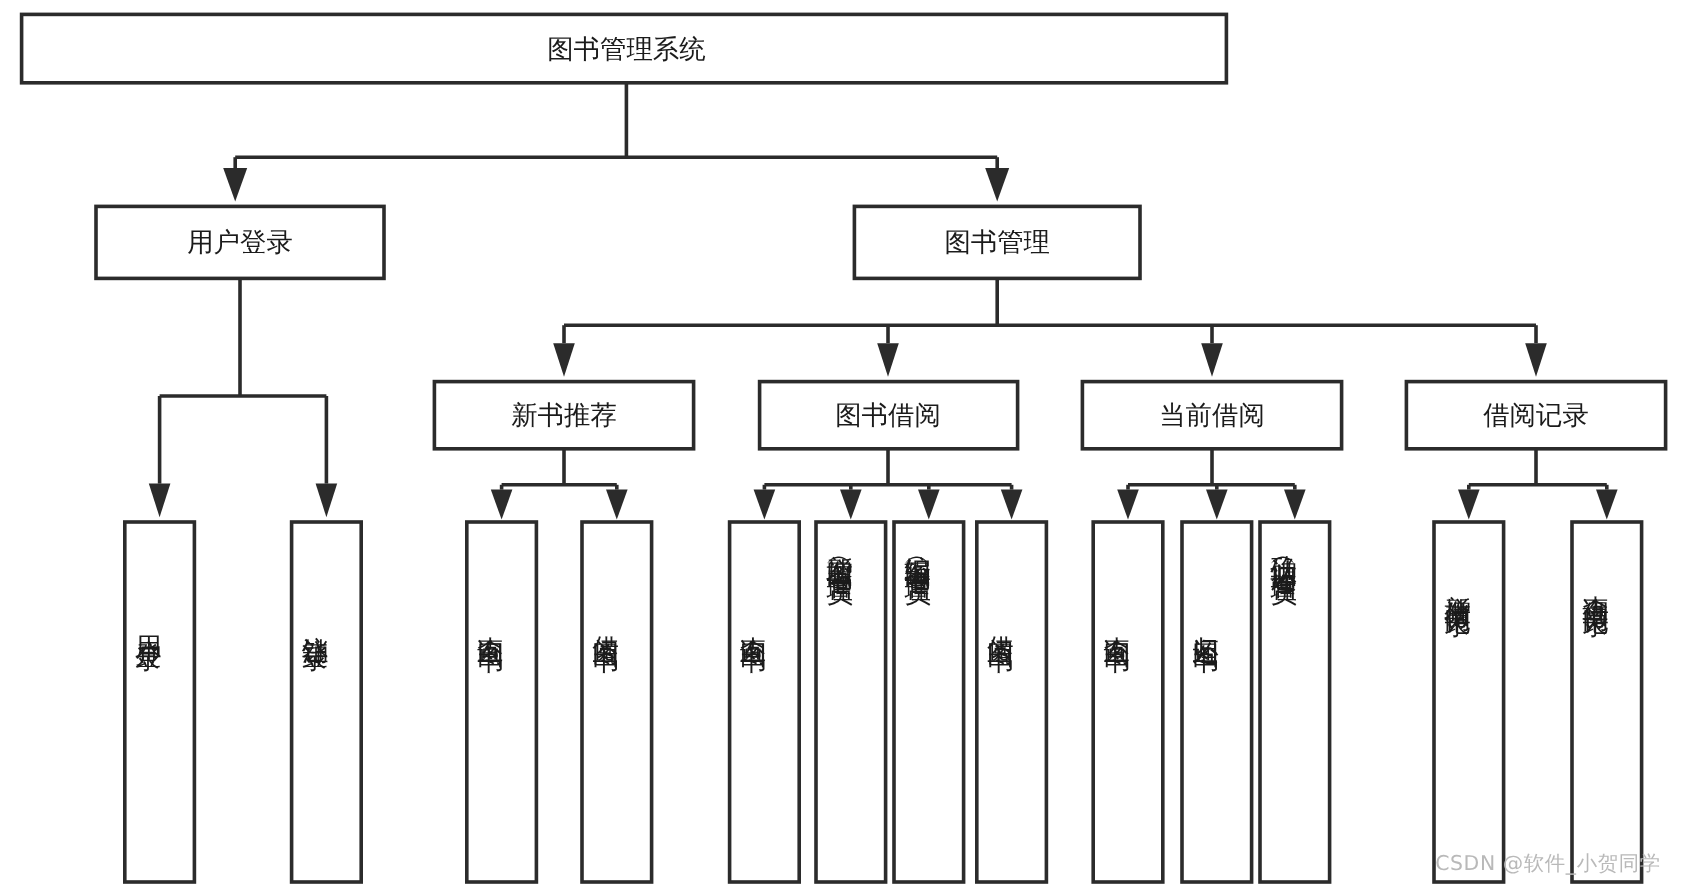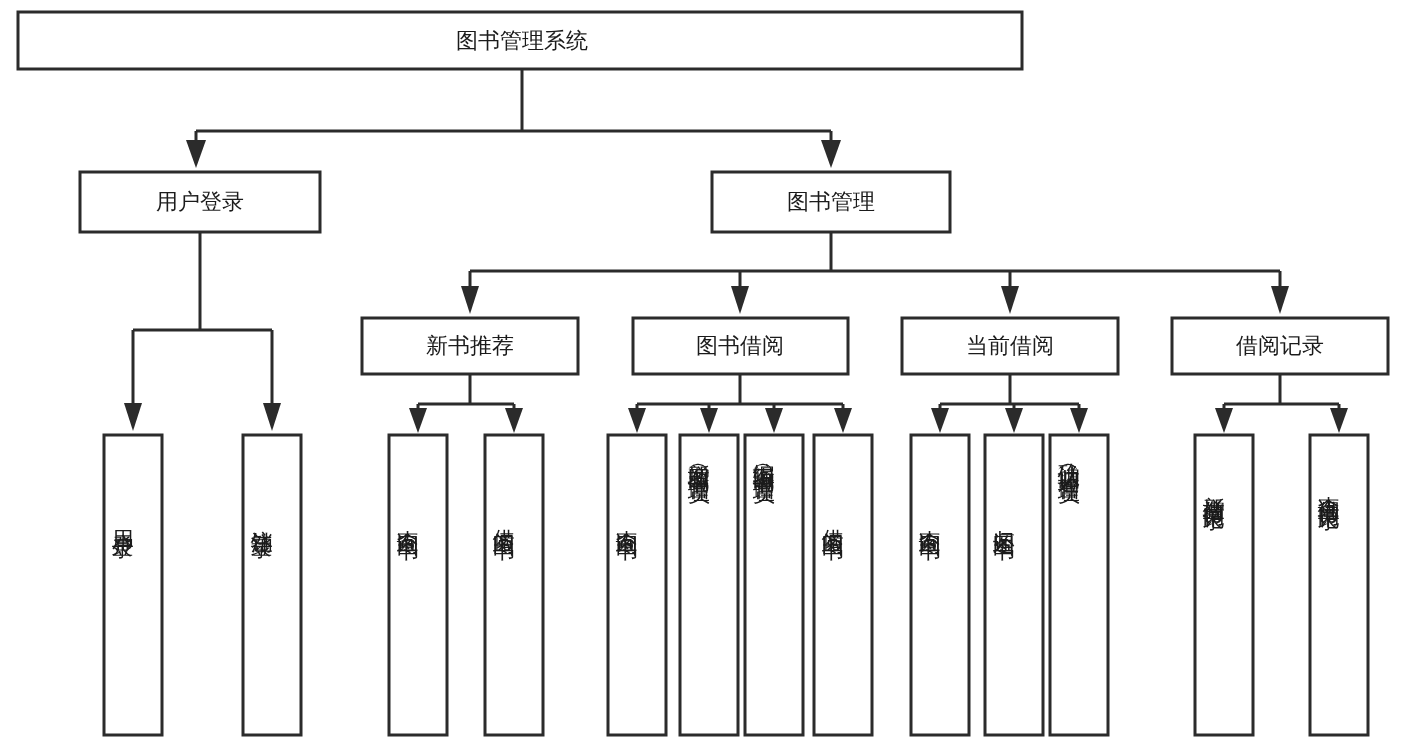--- a/index.html
+++ b/index.html
@@ -198,14 +198,15 @@
   <div class="leaf-label" style="left:615px; top:512px;">查询图书</div>
   <div class="leaf-label" style="left:687px; top:445px;">新增图书（管理员）</div>
   <div class="leaf-label" style="left:752px; top:445px;">编辑图书（管理员）</div>
   <div class="leaf-label" style="left:821px; top:512px;">借阅图书</div>
   <div class="leaf-label" style="left:918px; top:512px;">查询图书</div>
   <div class="leaf-label" style="left:992px; top:512px;">归还图书</div>
   <div class="leaf-label" style="left:1057px; top:445px;">确认归还（管理员）</div>
   <div class="leaf-label" style="left:1202px; top:478px;">新增借阅记录</div>
   <div class="leaf-label" style="left:1317px; top:478px;">查询借阅记录</div>
 
+  <div class="watermark" style="left:1196px; top:708px;">CSDN @软件_小贺同学</div>
 
 </div>
 
 </body></html>

